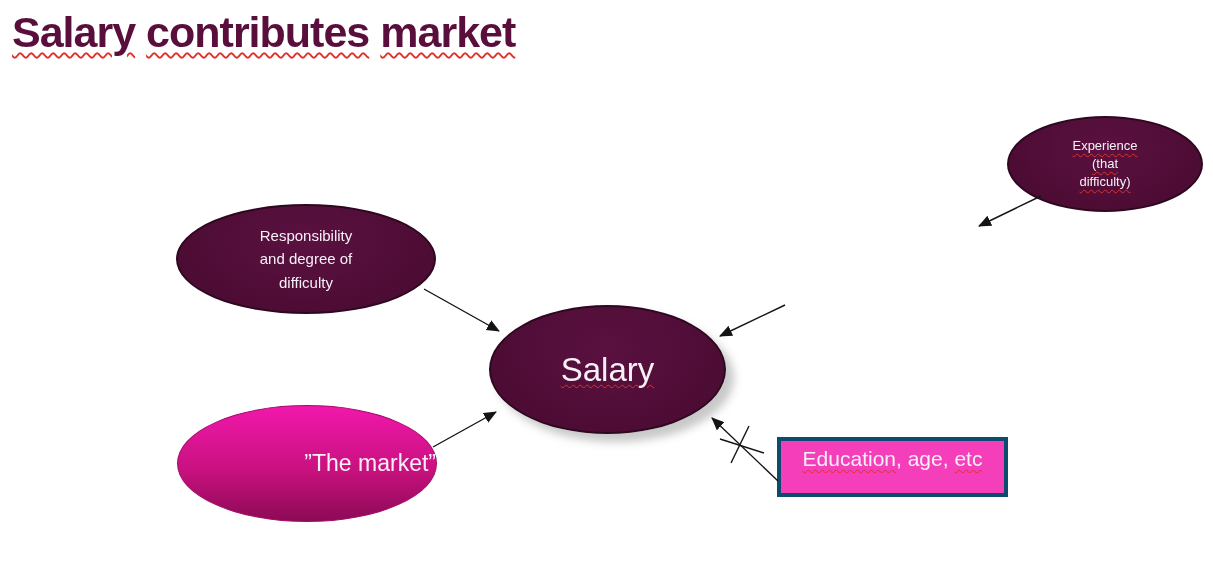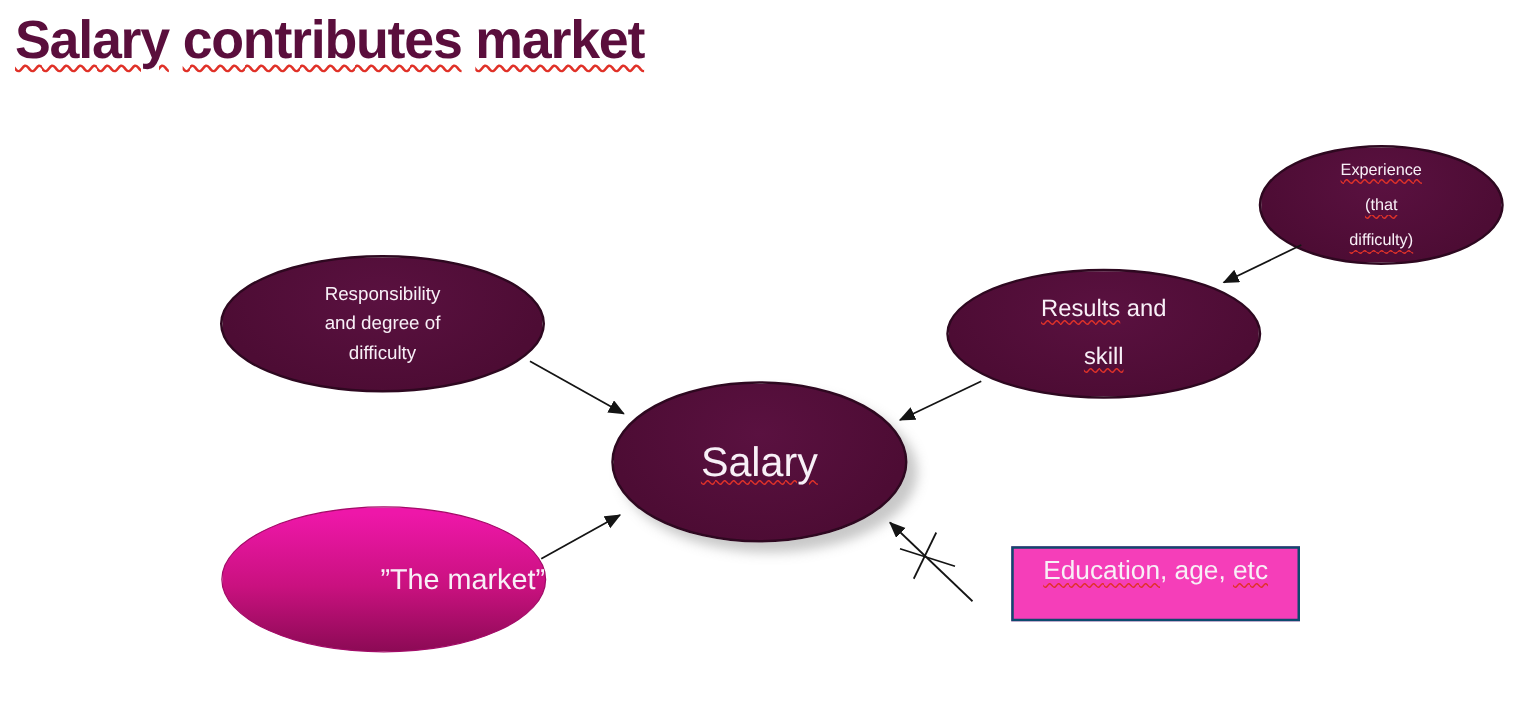--- a/index.html
+++ b/index.html
@@ -39,21 +39,20 @@
   .node {
     position: absolute;
     display: flex;
     align-items: center;
     justify-content: center;
     text-align: center;
     color: #f8f0f7;
   }
   .ellipse {
     border-radius: 50%;
-    gap: 10px;
   }
   .dark-ellipse {
     background: radial-gradient(ellipse at 50% 32%, #5a1140 0%, #4d0c34 72%);
     border: 2px solid #2e0820;
   }
   .squig {
     text-decoration-line: underline;
     text-decoration-style: wavy;
     text-decoration-color: #e03128;
     text-decoration-thickness: 1px;
@@ -91,25 +90,24 @@
     font-size: 23px;
     background: linear-gradient(180deg, #ee17a9 4%, #c9117f 55%, #8c0a55 100%);
     border: 1px solid #a30c68;
     justify-content: flex-end;
   }
 
   .node-education {
     left: 777px; top: 437px; width: 231px; height: 60px;
     font-size: 21px;
     background: #f53eb9;
-    border: 2px solid #0c4a6e;
+    border: 4px solid #0c4a6e;
     align-items: flex-start;
     padding-top: 6px;
     border-radius: 0;
-    margin-left: 32px;
   }
 
   
   .arrows {
     position: absolute;
     left: 0; top: 0;
     width: 1213px; height: 569px;
     pointer-events: none;
     z-index: 5;
   }
@@ -128,24 +126,20 @@
 and degree of
 difficulty</div>
   </div>
 
   <div class="node ellipse dark-ellipse node-experience">
     <span class="squig">Experience</span>
     <span class="squig">(that</span>
     <span class="squig">difficulty)</span>
   </div>
 
-  <div class="node ellipse dark-ellipse node-results">
-    <div><span class="squig">Results</span><span> and</span></div>
-    <div><span class="squig">skill</span></div>
-  </div>
 
   <div class="node ellipse dark-ellipse node-salary">
     <span class="squig">Salary</span>
   </div>
 
   <div class="node ellipse node-market">
     <span>”The market”</span>
   </div>
 
   <div class="node node-education">

